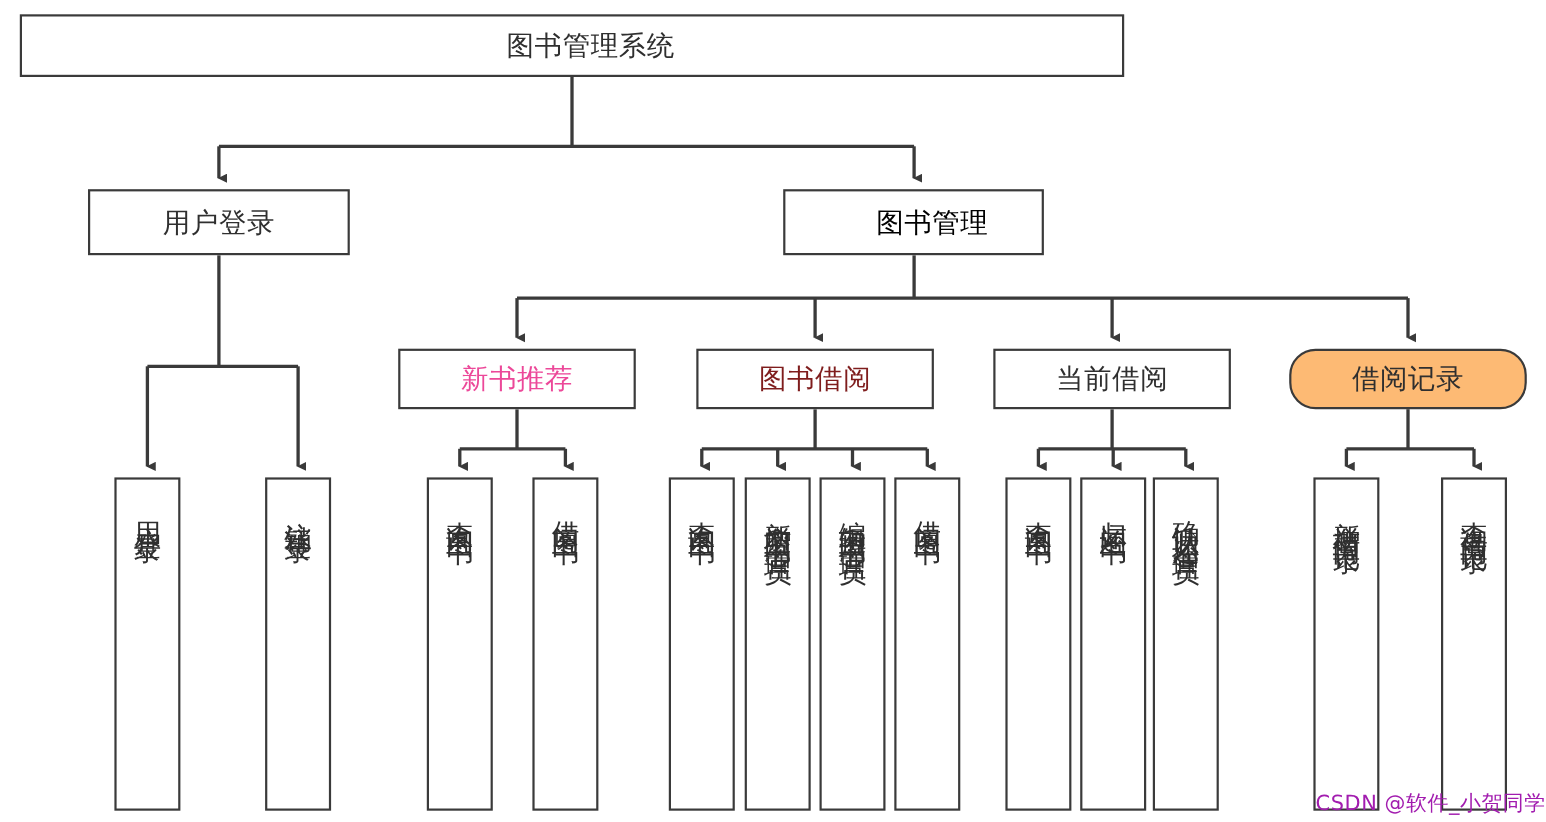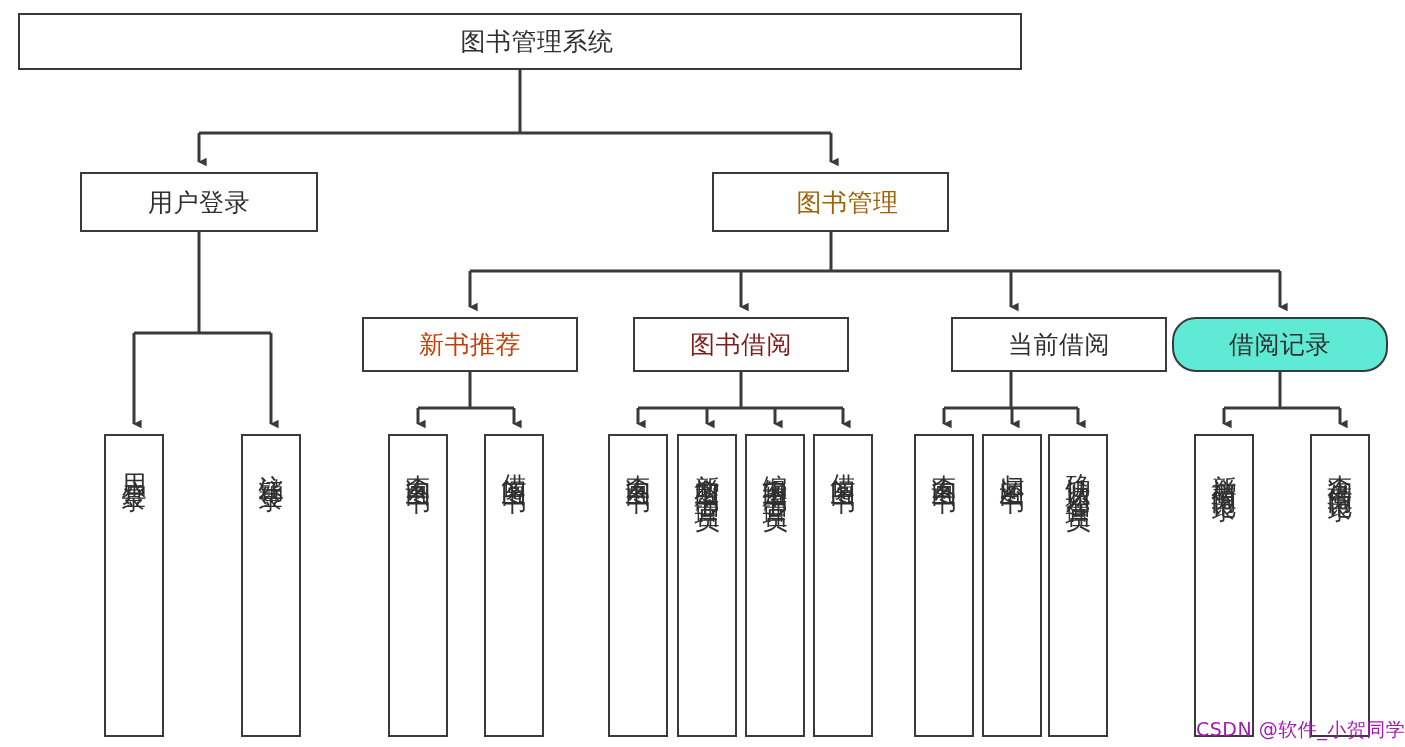--- a/index.html
+++ b/index.html
@@ -126,33 +126,33 @@
   </svg>
 
   <div class="node root horizontal" style="left: 18px; top: 13px; width: 1004px; height: 57px; border-color: rgb(58, 58, 58); background: rgb(255, 255, 255);">
     <span class="label" style="color: rgb(47, 47, 47); margin-left: 34px;">图书管理系统</span>
   </div>
 
   <div class="node horizontal" style="left: 80px; top: 172px; width: 238px; height: 60px; border-color: rgb(58, 58, 58); background: rgb(255, 255, 255);">
     <span class="label" style="color: rgb(47, 47, 47);">用户登录</span>
   </div>
   <div class="node horizontal" style="left: 712px; top: 172px; width: 237px; height: 60px; border-color: rgb(58, 58, 58); background: rgb(255, 255, 255);">
-    <span class="label" style="color: #a16207; margin-left: 34px;">图书管理</span>
+    <span class="label" style="color: #000000; margin-left: 34px;">图书管理</span>
   </div>
 
   <div class="node horizontal" style="left: 362px; top: 317px; width: 216px; height: 55px; border-color: rgb(58, 58, 58); background: rgb(255, 255, 255);">
-    <span class="label" style="color: #c2410c;">新书推荐</span>
+    <span class="label" style="color: #ec4899;">新书推荐</span>
   </div>
   <div class="node horizontal" style="left: 633px; top: 317px; width: 216px; height: 55px; border-color: rgb(58, 58, 58); background: rgb(255, 255, 255);">
     <span class="label" style="color: #7f1d1d;">图书借阅</span>
   </div>
-  <div class="node horizontal" style="left: 951px; top: 317px; width: 216px; height: 55px; border-color: rgb(58, 58, 58); background: rgb(255, 255, 255);">
+  <div class="node horizontal" style="left: 903px; top: 317px; width: 216px; height: 55px; border-color: rgb(58, 58, 58); background: rgb(255, 255, 255);">
     <span class="label" style="color: rgb(47, 47, 47);">当前借阅</span>
   </div>
-  <div class="node horizontal" style="left: 1172px; top: 317px; width: 216px; height: 55px; border-color: rgb(58, 58, 58); background: #5eead4; border-radius: 24px;">
+  <div class="node horizontal" style="left: 1172px; top: 317px; width: 216px; height: 55px; border-color: rgb(58, 58, 58); background: #fdba74; border-radius: 24px;">
     <span class="label" style="color: rgb(47, 47, 47);">借阅记录</span>
   </div>
 
   <div class="node vertical" style="left: 104px; top: 434px; width: 60px; height: 303px; border-color: rgb(58, 58, 58); background: rgb(255, 255, 255);">
     <span class="label" style="color: rgb(47, 47, 47);">用户登录</span>
   </div>
   <div class="node vertical" style="left: 241px; top: 434px; width: 60px; height: 303px; border-color: rgb(58, 58, 58); background: rgb(255, 255, 255);">
     <span class="label" style="color: rgb(47, 47, 47);">注销登录</span>
   </div>
   <div class="node vertical" style="left: 388px; top: 434px; width: 60px; height: 303px; border-color: rgb(58, 58, 58); background: rgb(255, 255, 255);">

